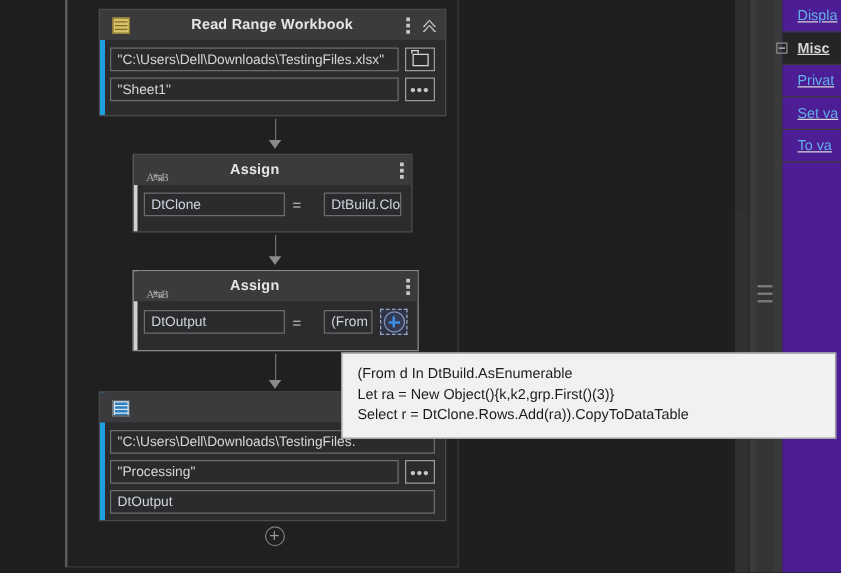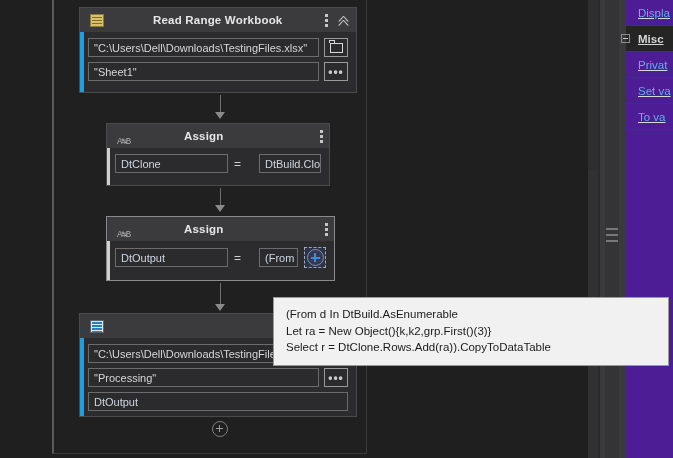--- a/index.html
+++ b/index.html
@@ -52,21 +52,21 @@
   .ico{width:14px;height:13px;position:relative;flex:none;}
   .ico-xls{background:#d8c169;border:1px solid #8d7d2f;box-sizing:border-box;}
   .ico-xls i{position:absolute;left:1px;right:1px;height:1.5px;background:#7d6f28;}
   .ico-xls i:nth-child(1){top:2px}.ico-xls i:nth-child(2){top:5px}
   .ico-xls i:nth-child(3){top:8px}
   .ico-wr{background:#dfe7ee;border:1px solid #55636f;box-sizing:border-box;}
   .ico-wr i{position:absolute;left:1px;right:1px;height:2px;background:#2a7fc1;}
   .ico-wr i:nth-child(1){top:1px}.ico-wr i:nth-child(2){top:4px}
   .ico-wr i:nth-child(3){top:7px}.ico-wr i:nth-child(4){top:10px;height:1px}
   .ico-assign{width:18px;height:11px;color:#bdbdbd;font-size:9px;letter-spacing:-1px;
-    font-family:Liberation Mono, monospace;line-height:11px;opacity:.85;margin-top:12px;}
+    font-family:Liberation Serif, serif;line-height:11px;opacity:.85;margin-top:12px;}
 
   
   .field{height:19px;background:#2b2b2d;border:1px solid #6c6c6e;box-sizing:border-box;
     display:flex;align-items:center;padding:0 5px;color:#cdd5e0;font-size:11px;
     white-space:nowrap;overflow:hidden;}
   .field.str{color:#d6d6d6;}
   .row{display:flex;gap:5px;}
   .btn-sq{width:24px;height:19px;background:#2b2b2d;border:1px solid #9a9a9c;box-sizing:border-box;
     display:flex;align-items:center;justify-content:center;flex:none;}
   .folder{width:13px;height:10px;border:1.5px solid #d8d8d8;box-sizing:border-box;position:relative;}
@@ -90,21 +90,21 @@
   
   .conn{position:absolute;width:1px;background:#6f6f6f;}
   .arrow{position:absolute;width:0;height:0;border-left:5px solid transparent;
     border-right:5px solid transparent;border-top:7px solid #8a8a8a;}
   .plus-node{position:absolute;width:14px;height:14px;border-radius:50%;border:1px solid #7d7d7d;}
   .plus-node:before,.plus-node:after{content:"";position:absolute;background:#9a9a9a;}
   .plus-node:before{left:2.5px;top:6px;width:7px;height:1px;}
   .plus-node:after{left:6px;top:2.5px;width:1px;height:7px;}
 
   
-  #tooltip{position:absolute;left:273px;top:297px;width:396px;
+  #tooltip{position:absolute;left:273px;top:282px;width:396px;
     background:#f1f1f1;border:1px solid #9a9a9a;color:#1b1b1b;
     font-size:11.5px;line-height:16.5px;padding:8px 10px 9px 12px;
     box-sizing:border-box;z-index:50;}
   #tooltip div{white-space:nowrap;}
 
   
   #splitter{position:absolute;left:598px;top:0;width:28px;height:458px;background:#3a3a3c;}
   #splitter .track{position:absolute;left:7px;top:0;width:14px;height:458px;background:#343436;}
   #splitter .grip{position:absolute;left:8px;top:228px;width:12px;height:14px;
     display:flex;flex-direction:column;justify-content:space-between;}

